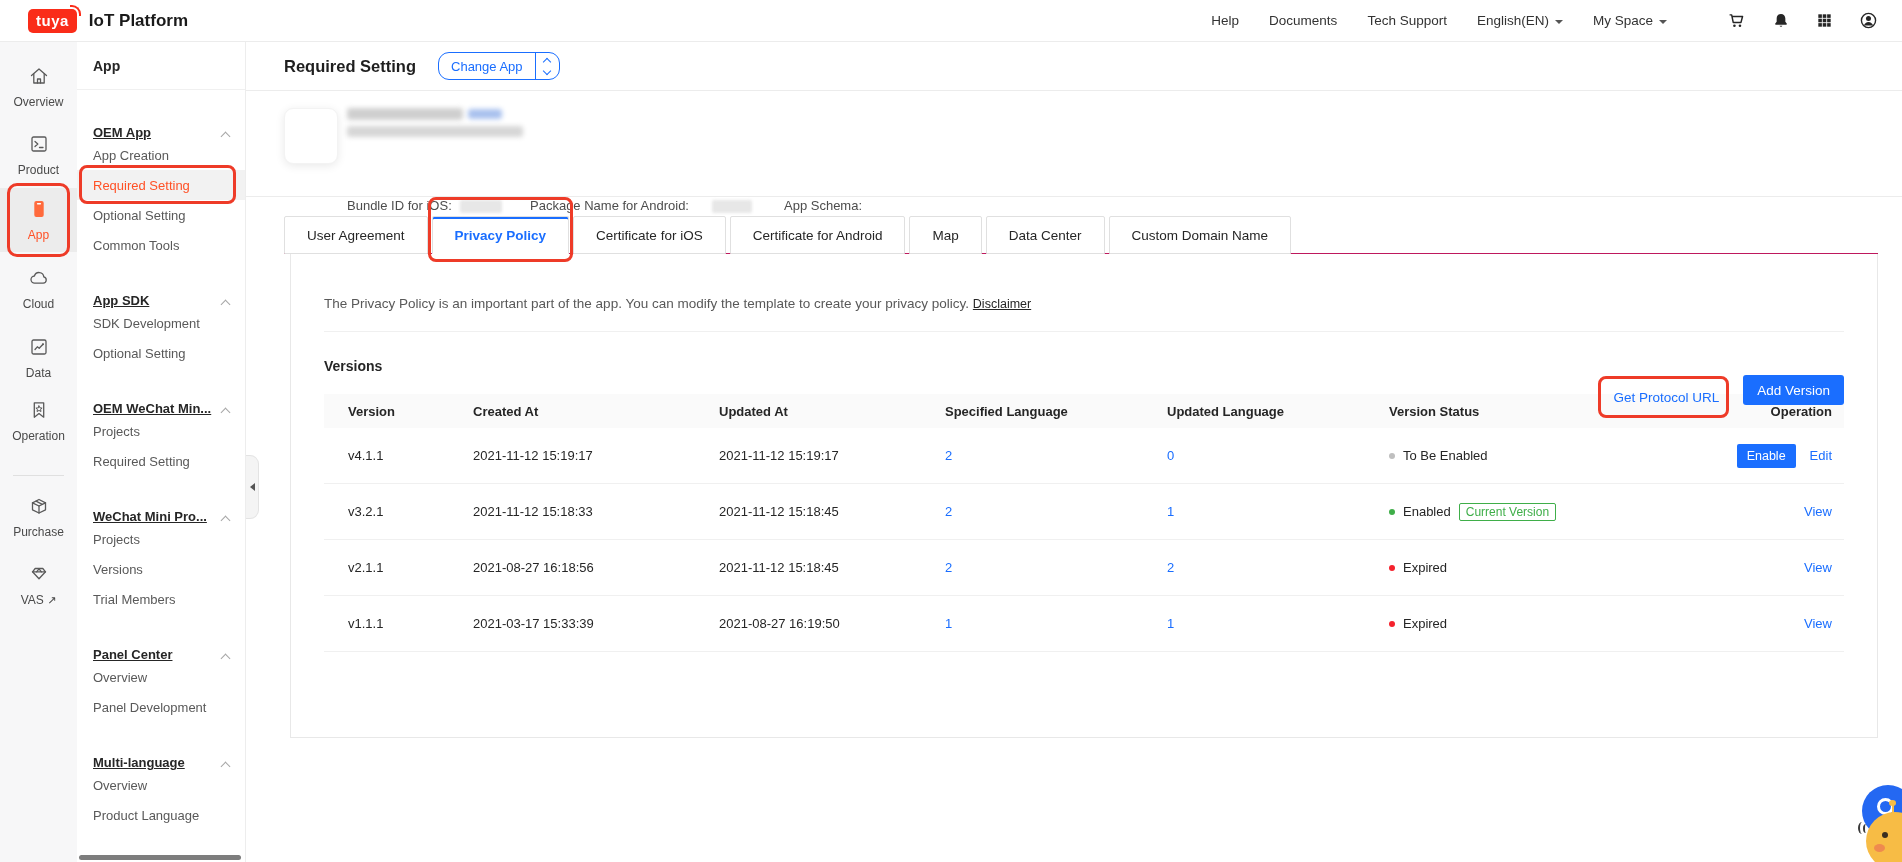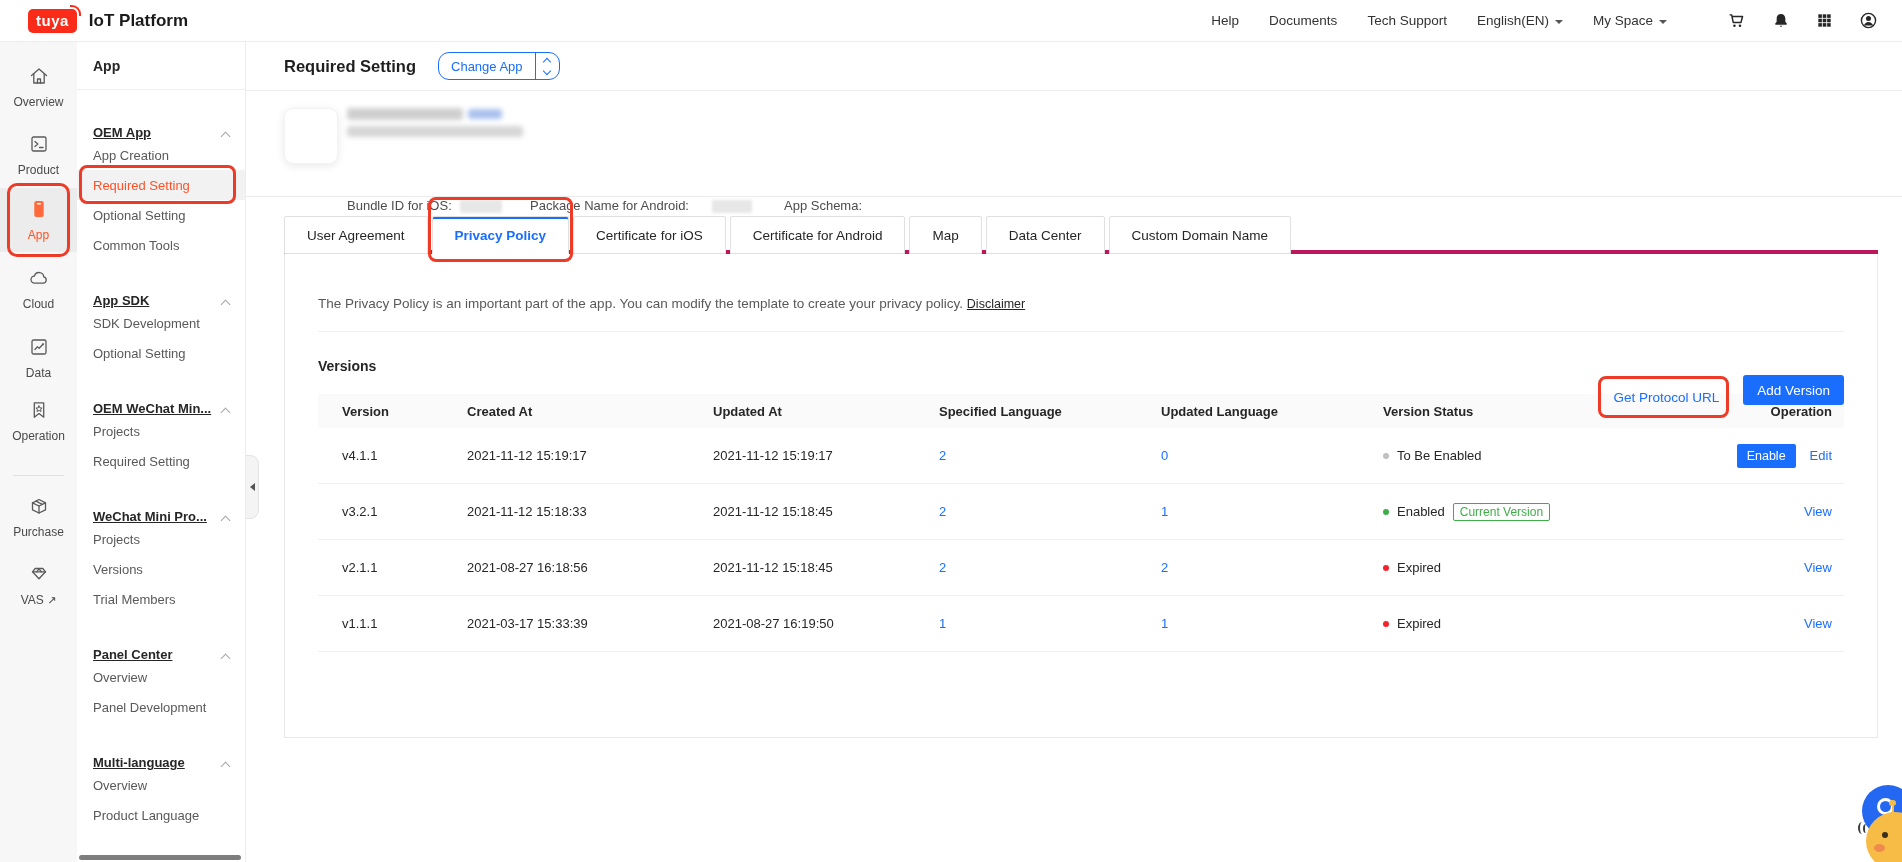--- a/index.html
+++ b/index.html
@@ -70,29 +70,29 @@
   
   .app-icon-ph { position:absolute; left:38px; top:66px; width:54px; height:56px; background:#fff;
     border-radius:9px; box-shadow:0 2px 10px rgba(0,0,0,.09); border:1px solid #f3f3f3; }
   .blur-bar { position:absolute; border-radius:3px; filter:blur(2.5px); }
   .info-labels { position:absolute; top:156px; left:0; right:0; height:20px; font-size:13px; color:#4d4d4d; }
   .info-label { position:absolute; top:0; }
   .chip { position:absolute; height:13px; background:#e7e7e7; border-radius:2px; filter:blur(1.5px); top:2px; }
 
   
   .tabbar { position:absolute; left:38px; right:24px; top:174px; height:38px; display:flex;
-    border-bottom:4px solid #be185d; z-index:2; }
+    border-bottom:1px solid #be185d; z-index:2; }
   .tab { position:relative; height:38px; display:flex; align-items:center; padding:0 22px; font-size:13.5px;
     color:#262626; background:#fff; border:1px solid #e0e0e0; margin-right:4px; cursor:pointer;
     border-radius:2px 2px 0 0; white-space:nowrap; }
   .tab.active { color:#1a6eff; font-weight:bold; border-bottom-color:#fff; margin-bottom:-1px;
     box-shadow:inset 0 2px 0 #1a6eff; z-index:3; }
 
   
-  .panel { position:absolute; left:38px; right:24px; top:212px; height:484px; background:#fff;
+  .panel { position:absolute; left:44px; right:24px; top:212px; height:484px; background:#fff;
     border:1px solid #e8e8e8; border-top:none; padding:42px 33px 8px; }
   .desc-line { font-size:13.5px; color:#595959; }
   .disclaimer { color:#262626; text-decoration:underline; font-size:12.5px; cursor:pointer; }
   .tpl-row { margin-top:22px; font-size:13.5px; color:#595959; display:flex; gap:22px; }
   .tpl-link { color:#1a6eff; cursor:pointer; }
   .panel-div { margin-top:20px; height:1px; background:#f0f0f0; }
   .ver-row { margin-top:18px; display:flex; align-items:center; justify-content:space-between; height:32px; }
   .ver-heading { font-size:14px; font-weight:bold; color:#262626; }
   .ver-actions { position:relative; display:flex; align-items:flex-end; gap:24px;margin-top:48px; }
   .gpu-link { position:relative; color:#1a6eff; font-size:13.5px; cursor:pointer; }

